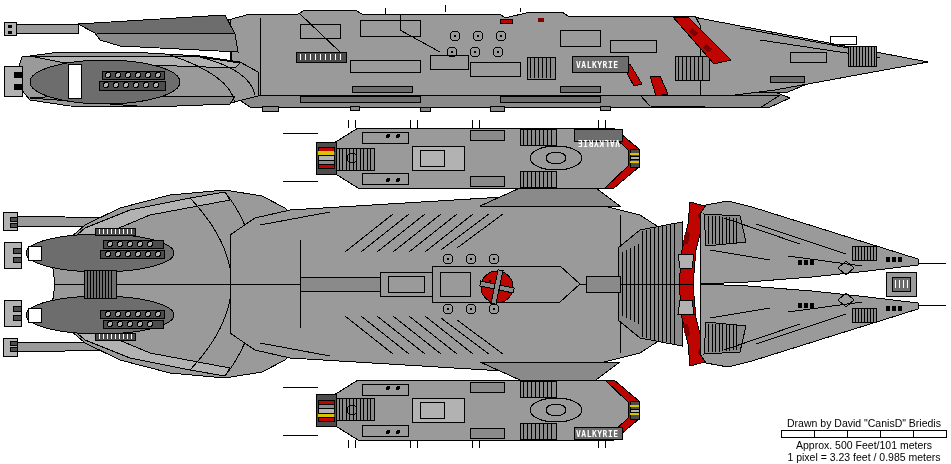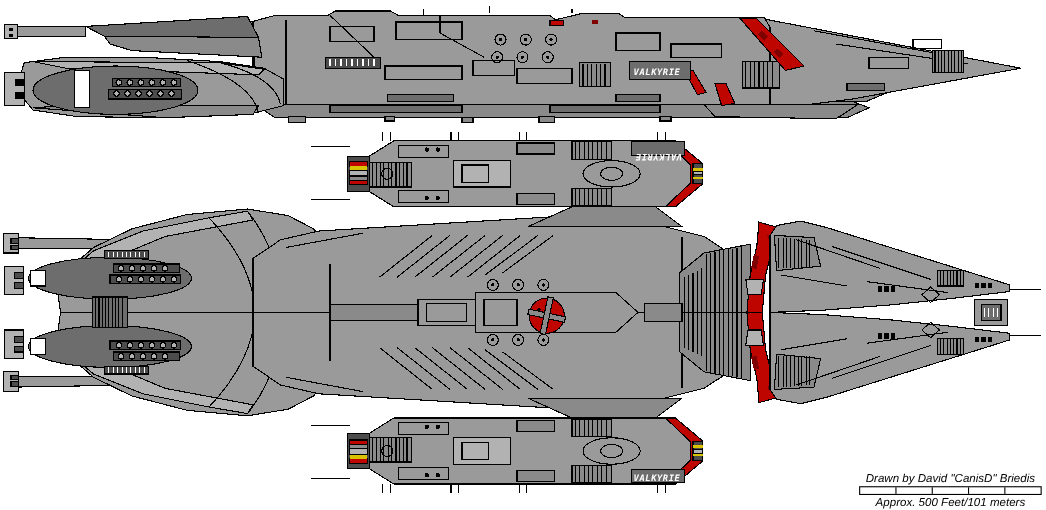--- a/index.html
+++ b/index.html
@@ -1,17 +1,17 @@
 <!DOCTYPE html>
 <html style="--background: #ffffff; --hull: #9a9a9a; --hull-light: #b2b2b2; --hull-mid: #8a8a8a; --hull-dark: #6d6d6d; --hull-darker: #4c4c4c; --outline: #000000; --accent-red: #be0500; --accent-dark-red: #7e0000; --accent-yellow: #d9c300; --text: #000000; --name-text: #ffffff;"><head>
 <meta charset="utf-8">
 <style>
   html,body{margin:0;padding:0;background:#fff;}
   .stage{position:relative;width:951px;height:464px;background:var(--background,#fff);overflow:hidden;
-         font-family:"Liberation Sans",sans-serif;font-style:italic;}
+         font-family:"Liberation Sans",sans-serif;}
   svg{position:absolute;left:0;top:0;}
   svg *{shape-rendering:crispEdges;}
   
   .hull {fill:var(--hull);stroke:var(--outline);stroke-width:1;}
   .hullL{fill:var(--hull-light);stroke:var(--outline);stroke-width:1;}
   .hullM{fill:var(--hull-mid);stroke:var(--outline);stroke-width:1;}
   .hullD{fill:var(--hull-dark);stroke:var(--outline);stroke-width:1;}
   .hullK{fill:var(--hull-darker);stroke:var(--outline);stroke-width:1;}
   .red  {fill:var(--accent-red);stroke:var(--outline);stroke-width:1;}
   .dred {fill:var(--accent-dark-red);stroke:none;}
@@ -324,14 +324,15 @@
 <div class="footer">
   <div class="credit">Drawn by David "CanisD" Briedis</div>
   <div class="scalebar">
     <span></span>
         <span></span>
         <span></span>
         <span></span>
         <span></span>
   </div>
   <div>Approx. 500 Feet/101 meters</div>
+  <div>1 pixel = 3.23 feet / 0.985 meters</div>
 </div>
 </div>
 
 </body></html>

